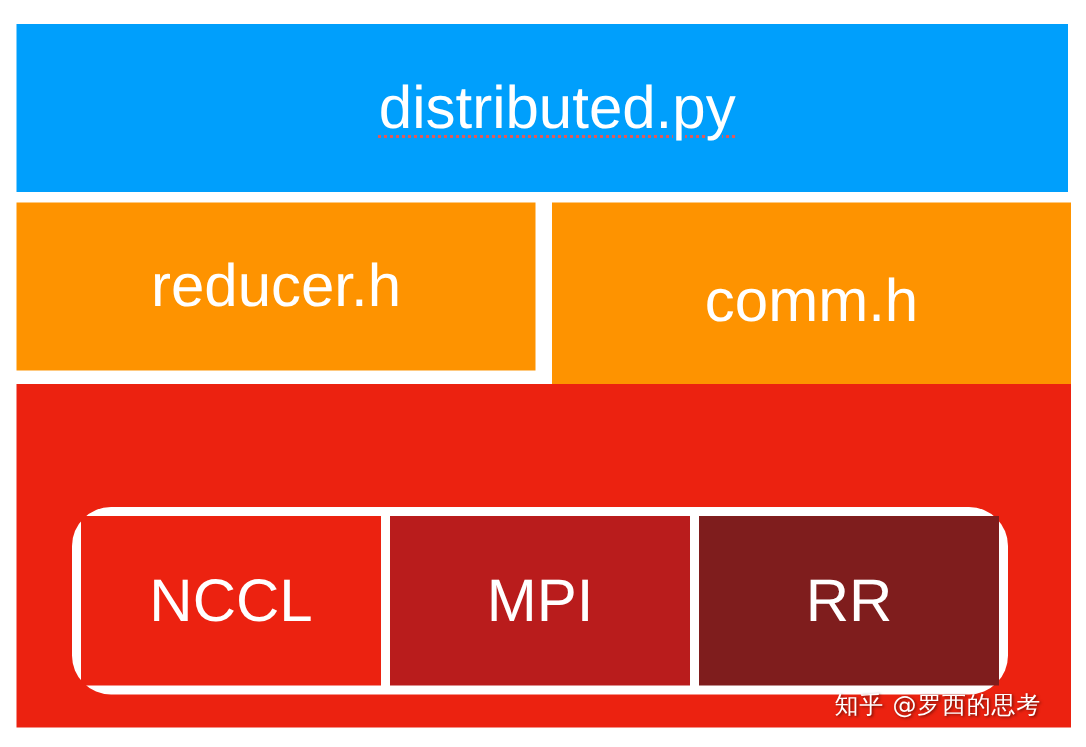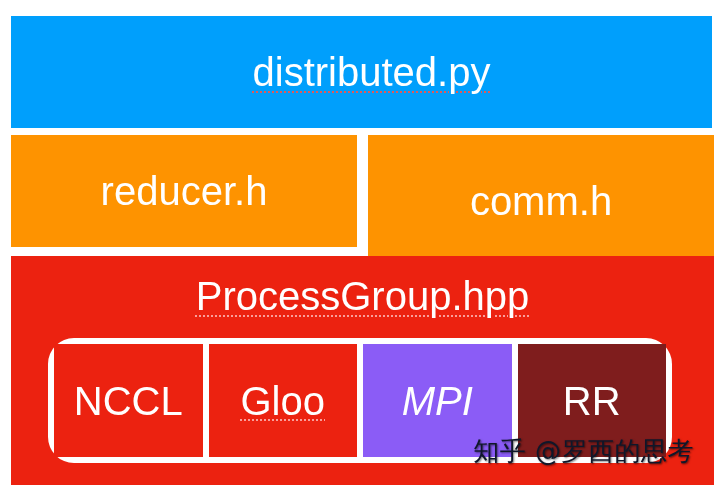--- a/index.html
+++ b/index.html
@@ -69,23 +69,23 @@
     .cell {
       flex: 1 1 0;
       display: flex;
       align-items: center;
       justify-content: center;
       color: #ffffff;
       font-size: 40px;
     }
     #watermark {
       position: absolute;
-      right: 20px; bottom: 16px;
-      font-size: 26px;
-      color: #0f172a;
+      right: 20px; bottom: 4px;
+      font-size: 16px;
+      color: #ffffff;
       text-shadow: 1px 1px 2px rgba(0,0,0,0.55);
       font-family: "DejaVu Sans", sans-serif;
       letter-spacing: 0.5px;
     }
   </style>
 </head>
 <body>
 
 <div id="top" class="box" style="background: rgb(0, 159, 252);">
   <span class="lbl squiggle">distributed.py</span>
@@ -93,31 +93,25 @@
 
 <div id="mid-left" class="box" style="background: rgb(254, 147, 0);">
   <span class="lbl">reducer.h</span>
 </div>
 
 <div id="mid-right" class="box" style="background: rgb(254, 147, 0);">
   <span class="lbl">comm.h</span>
 </div>
 
 <div id="bottom" class="box" style="background: rgb(236, 34, 16);">
-  <div id="bottom-title">
-    <span class="lbl squiggle-light">ProcessGroup.hpp</span>
-  </div>
   <div id="backend-grid" style="background: rgb(255, 255, 255);">
     <div class="cell" style="background: rgb(236, 34, 16);">
       <span class="lbl">NCCL</span>
     </div>
-    <div class="cell" style="background: rgb(236, 34, 16);">
-      <span class="lbl squiggle-light">Gloo</span>
-    </div>
-    <div class="cell" style="background: #8b5cf6; font-style: italic;">
+    <div class="cell" style="background: #b91c1c;">
       <span class="lbl">MPI</span>
     </div>
     <div class="cell" style="background: #7f1d1d;">
       <span class="lbl">RR</span>
     </div>
   </div>
   <div id="watermark">知乎 @罗西的思考</div>
 </div>
 
 </body></html>

